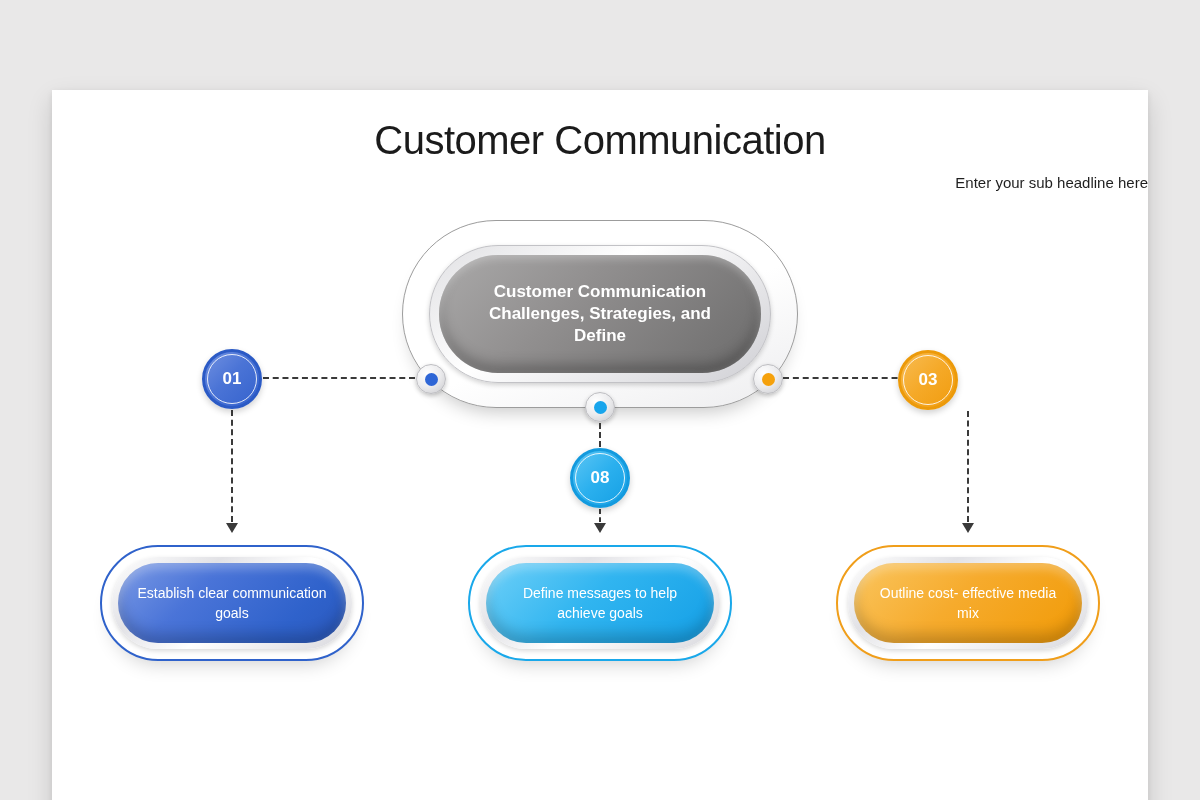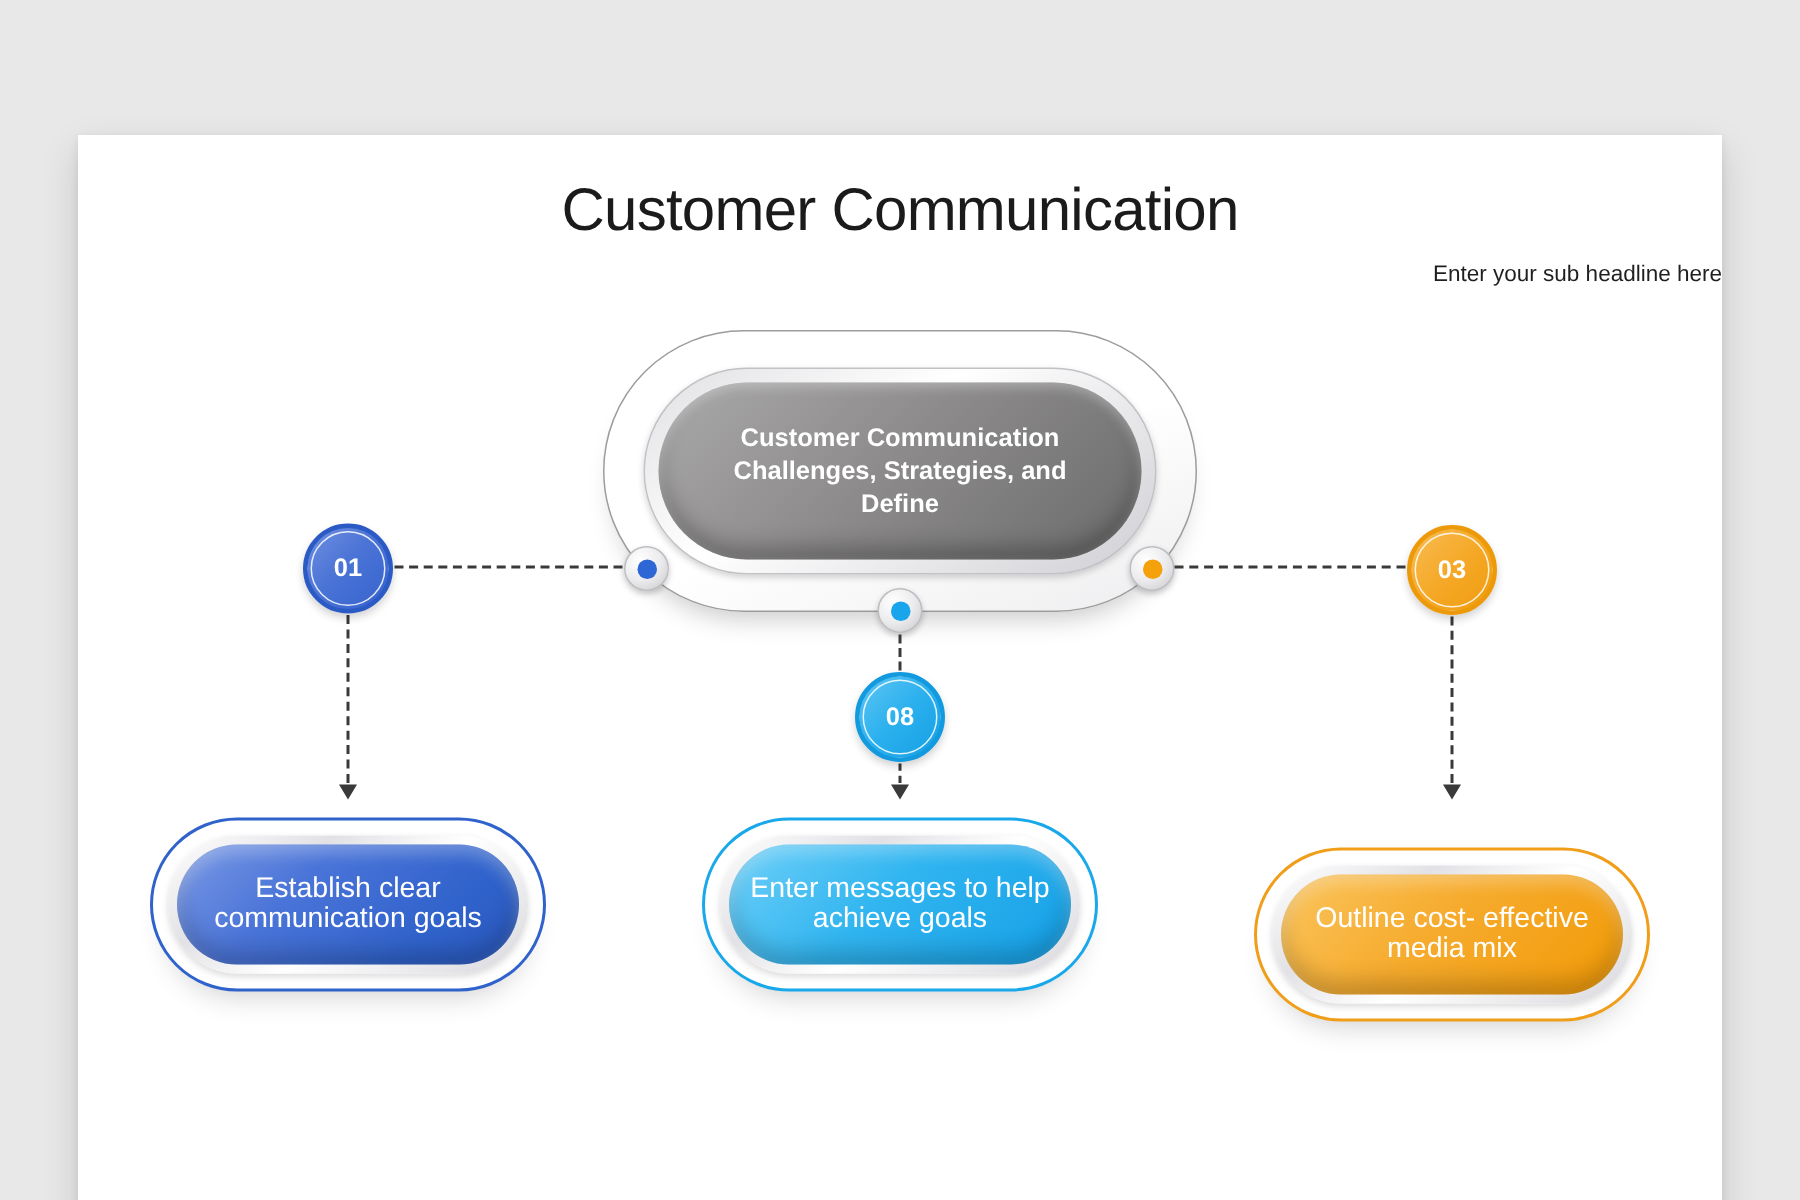--- a/index.html
+++ b/index.html
@@ -106,21 +106,21 @@
     left: 150px; top: 259px;
     border: 3px solid #2b5ac5;
     background: linear-gradient(135deg, #7191e1 0%, #4b74d6 45%, #3462cd 100%);
   }
   .num-02 {
     left: 518px; top: 358px;
     border: 3px solid #139ade;
     background: linear-gradient(135deg, #5ec6f4 0%, #2bb0ee 50%, #149fe4 100%);
   }
   .num-03 {
-    left: 886px; top: 260px;
+    left: 846px; top: 260px;
     border: 3px solid #ec9a0a;
     background: linear-gradient(135deg, #f8bc53 0%, #f5a928 50%, #f09c0e 100%);
     justify-content: center;
   }
 
   
   .dash-h { position: absolute; height: 0; border-top: 2px dashed #3a3a3a; }
   .dash-v { position: absolute; width: 0; border-left: 2px dashed #3a3a3a; }
   .dash-h1 { left: 211px; top: 287px; width: 152px; }
   .dash-h2 { left: 731px; top: 287px; width: 154px; }
@@ -143,21 +143,21 @@
   .pill-outer {
     position: absolute;
     top: 455px;
     width: 264px; height: 116px;
     border-radius: 58px;
     background: #ffffff;
     box-shadow: 0 14px 20px -12px rgba(0,0,0,.2);
   }
   .pill-1 { left: 48px;  border: 2px solid #2f62cb; }
   .pill-2 { left: 416px; border: 2px solid #19a8ea; }
-  .pill-3 { left: 784px; border: 2px solid #f09e1a; margin-top: 20px; }
+  .pill-3 { left: 784px; border: 2px solid #f09e1a; }
   .pill-ring {
     position: absolute;
     left: 10px; right: 10px; top: 10px; bottom: 10px;
     border-radius: 48px;
     background: linear-gradient(145deg, #ffffff 0%, #e2e2e6 30%, #ffffff 55%, #d8d8dd 100%);
     box-shadow: 0 2px 5px rgba(0,0,0,.15);
   }
   .pill-body {
     position: absolute;
     left: 6px; right: 6px; top: 6px; bottom: 6px;
@@ -165,21 +165,21 @@
     display: flex; align-items: center; justify-content: center;
     box-shadow: inset 0 6px 10px rgba(255,255,255,.28), inset 0 -9px 14px rgba(0,0,0,.2);
   }
   .pill-body-1 { background: linear-gradient(135deg, #7b9ae5 0%, #4a74d8 35%, #2f62cb 75%, #2a58bd 100%); }
   .pill-body-2 { background: linear-gradient(135deg, #6fd0f8 0%, #31b5f0 45%, #149fe6 100%); }
   .pill-body-3 { background: linear-gradient(135deg, #fac55e 0%, #f6ab2d 45%, #f19a06 100%); }
   .pill-label {
     width: 200px;
     text-align: center;
     color: #ffffff;
-    font-size: 19px;
+    font-size: 14px;
     line-height: 20px;
   }
 </style>
 </head>
 <body>
 
 <div class="slide">
 
   <div class="title">Customer Communication</div>
   <div class="subtitle">Enter your sub headline here</div>
@@ -228,21 +228,21 @@
   <div class="pill-outer pill-1">
     <div class="pill-ring">
       <div class="pill-body pill-body-1">
         <div class="pill-label">Establish clear communication goals</div>
       </div>
     </div>
   </div>
   <div class="pill-outer pill-2">
     <div class="pill-ring">
       <div class="pill-body pill-body-2">
-        <div class="pill-label">Enter messages to help achieve goals</div>
+        <div class="pill-label">Define messages to help achieve goals</div>
       </div>
     </div>
   </div>
   <div class="pill-outer pill-3">
     <div class="pill-ring">
       <div class="pill-body pill-body-3">
         <div class="pill-label">Outline cost- effective media mix</div>
       </div>
     </div>
   </div>

